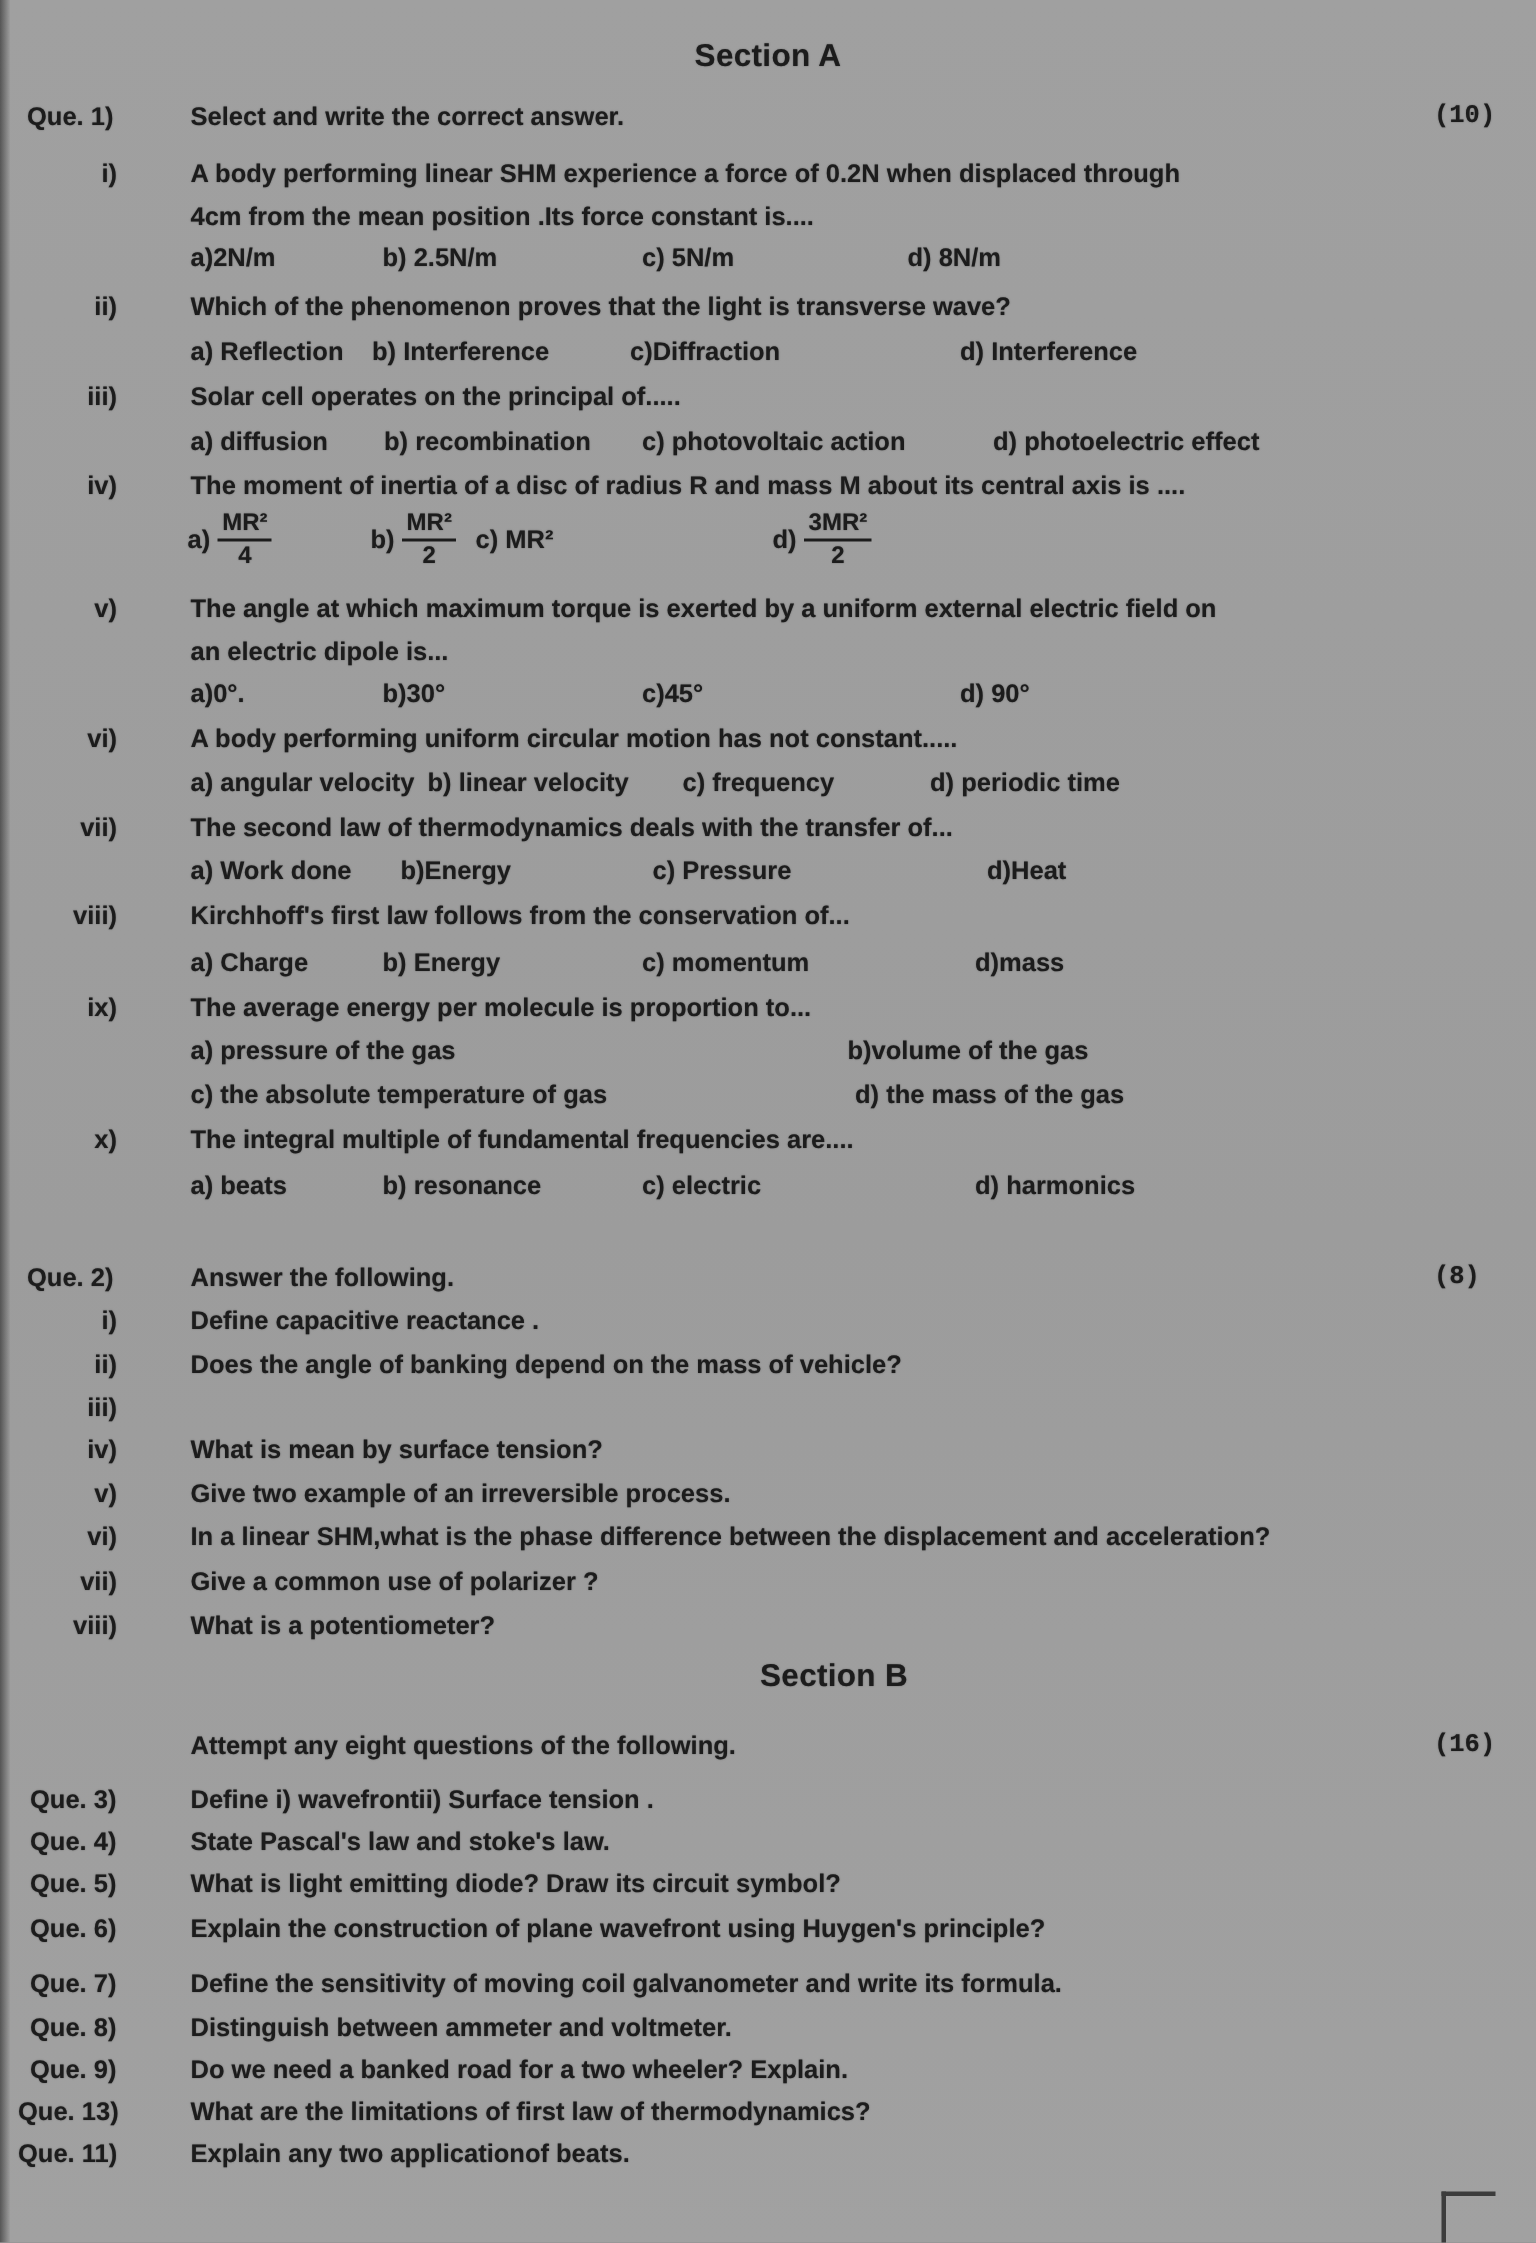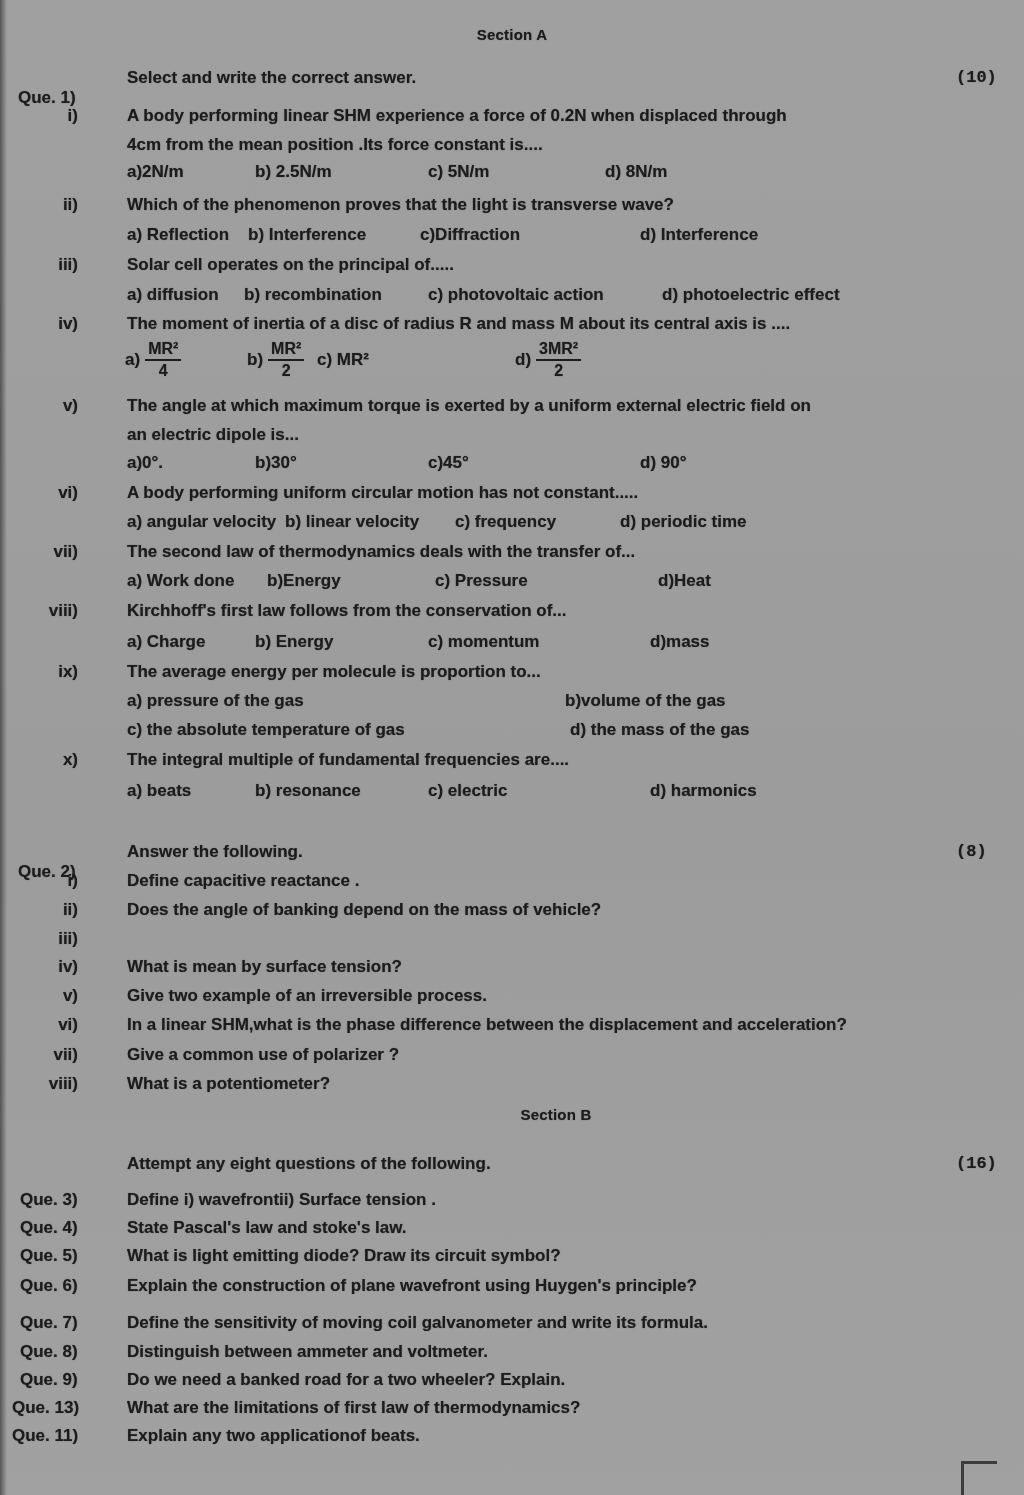--- a/index.html
+++ b/index.html
@@ -13,22 +13,22 @@
     background:linear-gradient(180deg,#a0a0a0 0%,#9c9c9c 55%,#a1a1a1 100%);
     color:#1c1c1c;
     font-size:17px;font-weight:700;
     text-shadow:0 0 1px rgba(30,30,30,0.55);
   }
   .edge-shade{
     position:absolute;left:0;top:0;bottom:0;width:7px;
     background:linear-gradient(90deg,rgba(25,25,25,0.55),rgba(25,25,25,0));
   }
   .ln{position:absolute;left:0;width:100%;height:30px;}
-  .center{text-align:center;font-size:15px;letter-spacing:0.2px;}
-  .qlab{position:absolute;left:18px;white-space:nowrap;margin-top:20px;}
+  .center{text-align:center;font-size:21px;letter-spacing:0.2px;}
+  .qlab{position:absolute;left:18px;white-space:nowrap;}
   .qlab-b{position:absolute;left:20px;white-space:nowrap;}
   .qlab-w{position:absolute;left:12px;white-space:nowrap;}
   .rom{position:absolute;left:0;width:78px;text-align:right;white-space:nowrap;}
   .txt{position:absolute;left:127px;white-space:nowrap;}
   .marks{position:absolute;left:956px;white-space:nowrap;font-family:Liberation Mono, monospace;}
   .o{position:absolute;top:0;white-space:nowrap;}
   .fr-row{height:52px;}
   .fo{position:absolute;top:0;height:52px;display:flex;align-items:center;gap:5px;white-space:nowrap;}
   .frac{display:flex;flex-direction:column;align-items:center;font-size:16px;line-height:1.15;}
   .fn{border-bottom:2px solid #1c1c1c;padding:0 3px 1px 3px;}
@@ -77,21 +77,21 @@
     <span class="o" style="left:420px">c)Diffraction</span>
     <span class="o" style="left:640px">d) Interference</span>
   </div>
 
   <div class="ln" style="top:255px">
     <span class="rom">iii)</span>
     <span class="txt">Solar cell operates on the principal of.....</span>
   </div>
   <div class="ln" style="top:285px">
     <span class="o" style="left:127px">a) diffusion</span>
-    <span class="o" style="left:244px">b) recombination</span>
+    <span class="o" style="left:256px">b) recombination</span>
     <span class="o" style="left:428px">c) photovoltaic action</span>
     <span class="o" style="left:662px">d) photoelectric effect</span>
   </div>
 
   <div class="ln" style="top:314px">
     <span class="rom">iv)</span>
     <span class="txt">The moment of inertia of a disc of radius R and mass M about its central axis is ....</span>
   </div>
   <div class="ln fr-row" style="top:334px">
     <span class="fo" style="left:125px">

